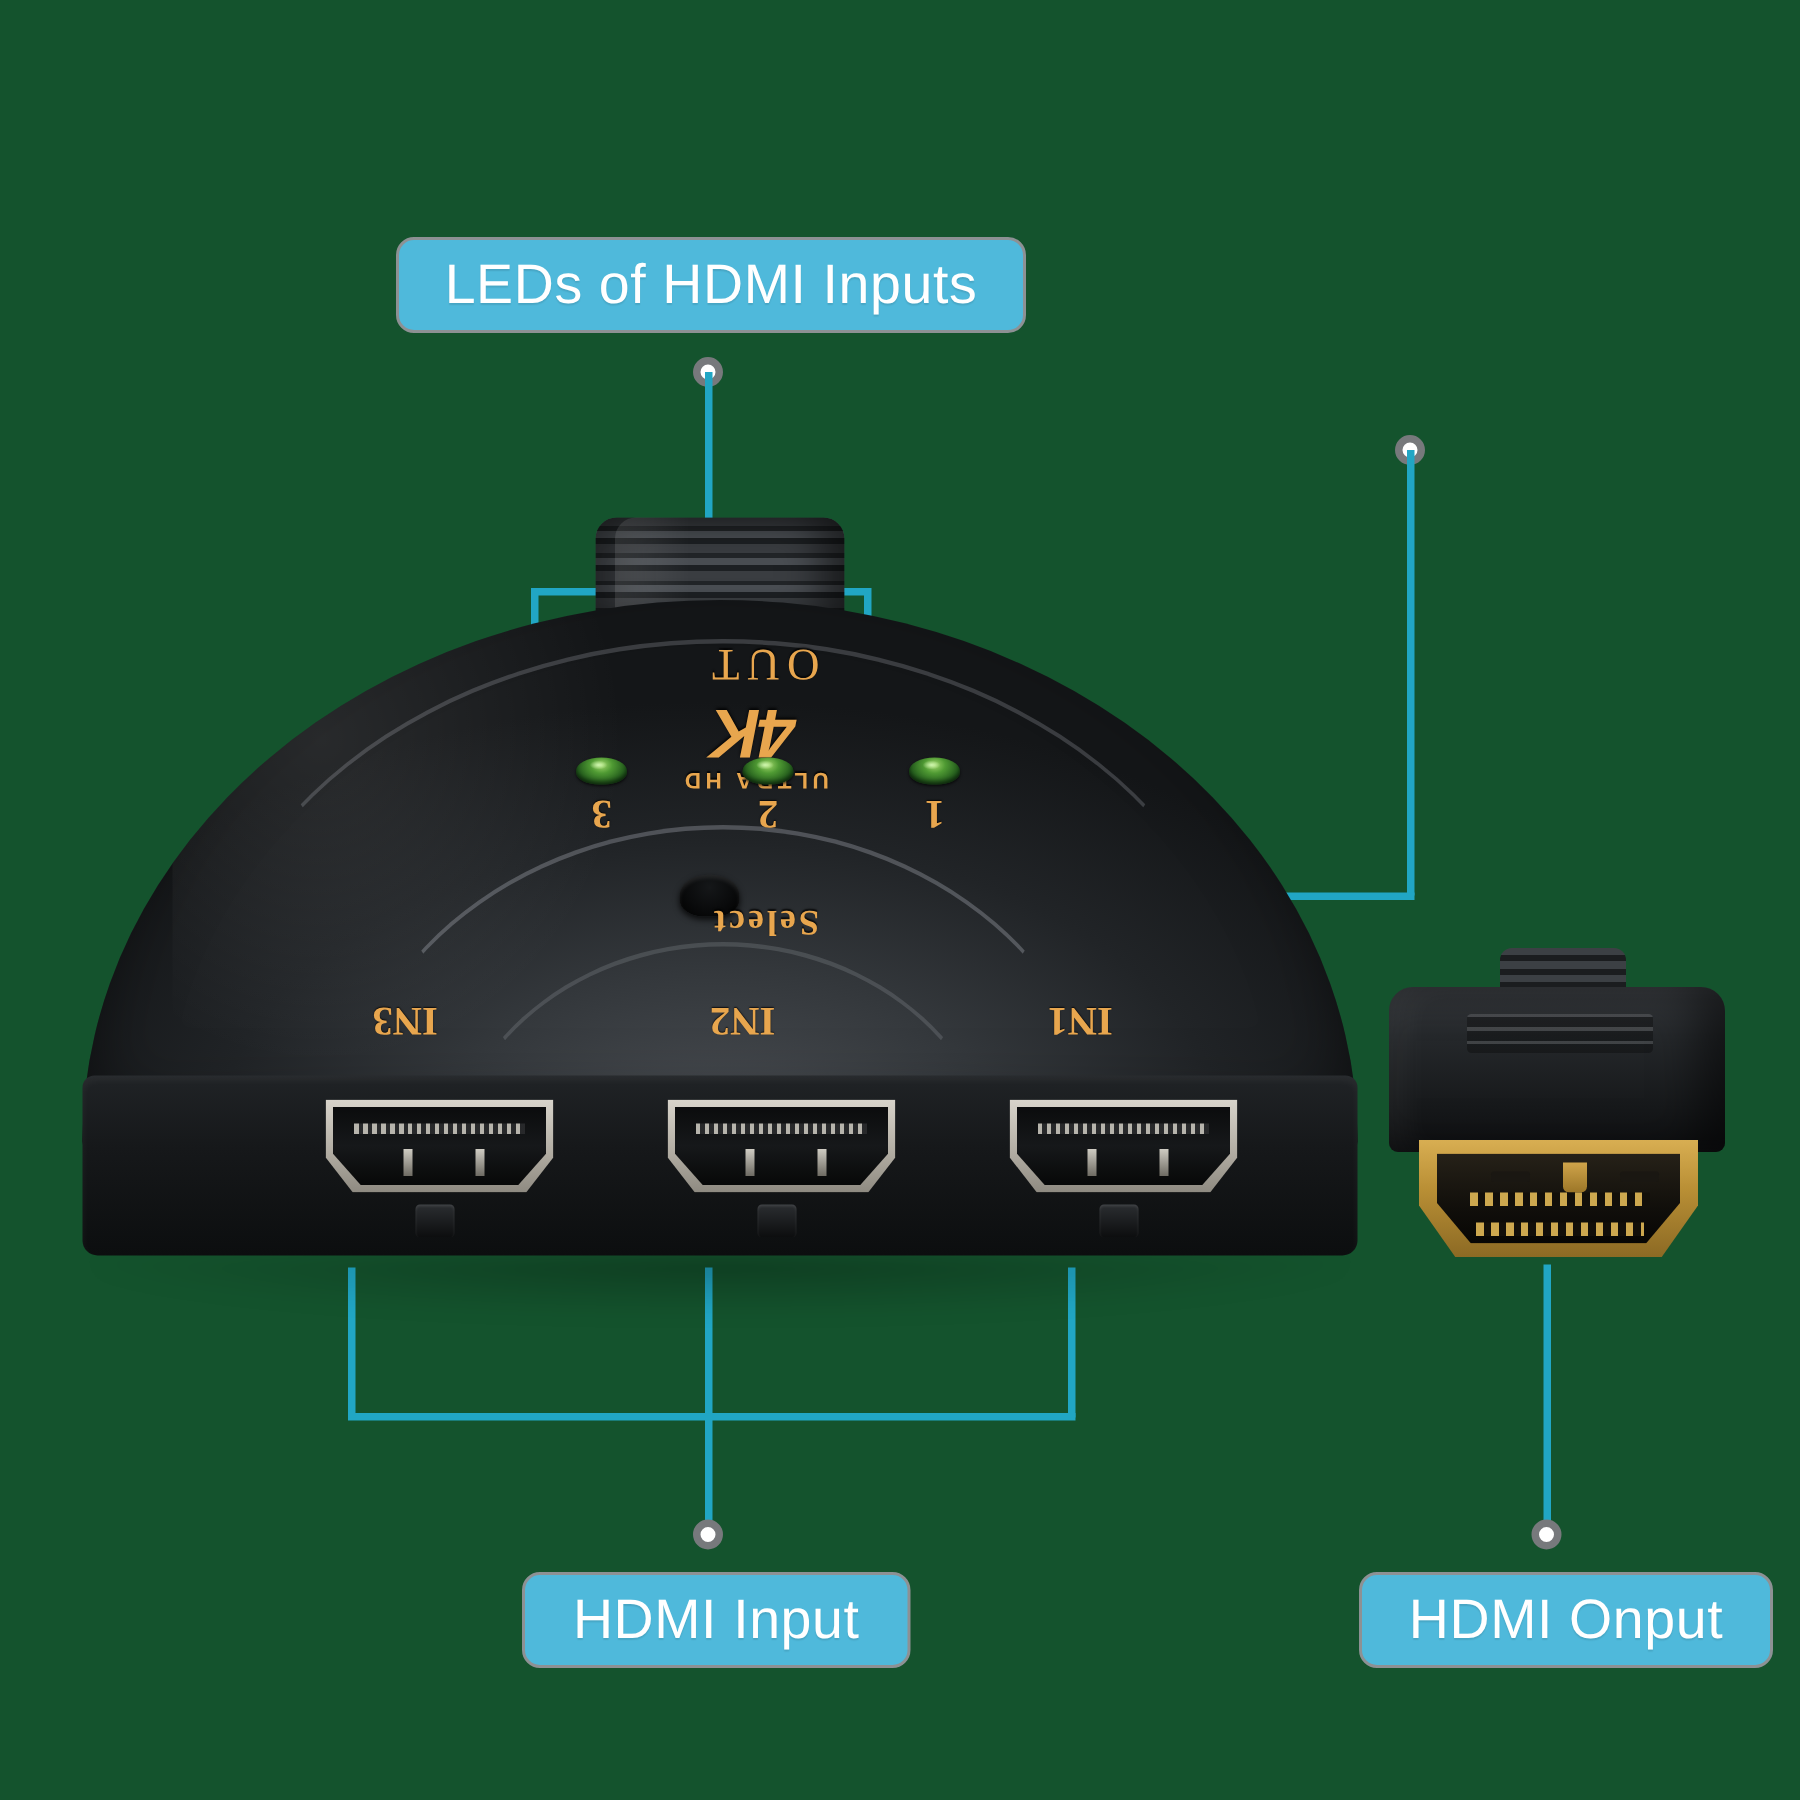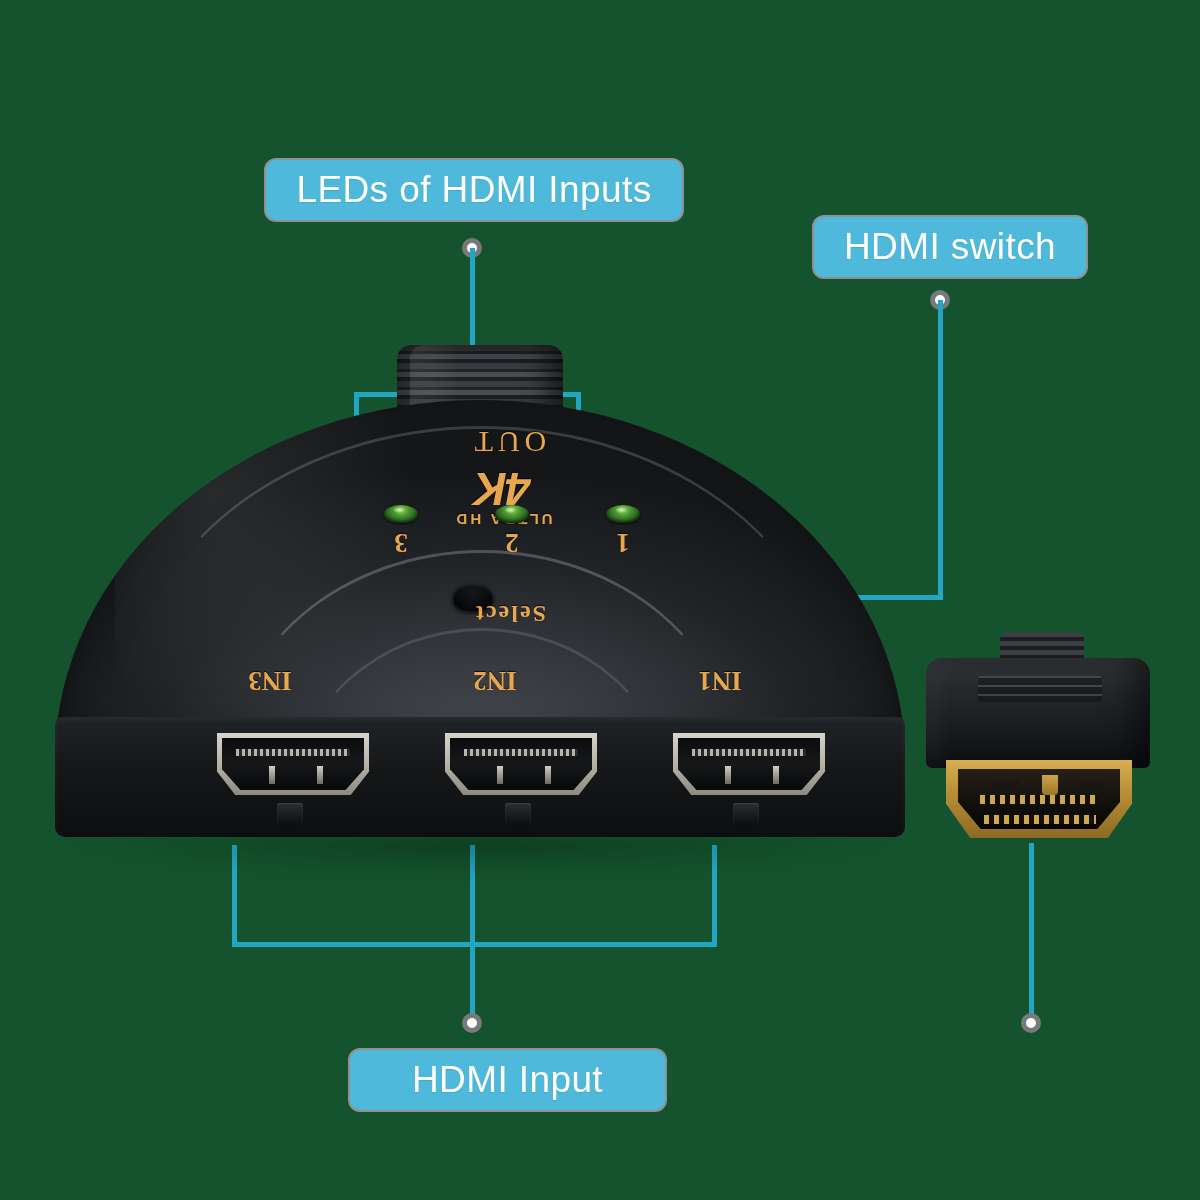--- a/index.html
+++ b/index.html
@@ -387,28 +387,28 @@
   <div class="lead v" style="left:712px; top:845px; height:100px;"></div>
   <div class="dot" style="left:462px; top:1013px;"></div>
 
   <div class="lead v" style="left:1029px; top:843px; height:180px;"></div>
   <div class="dot" style="left:1021px; top:1013px;"></div>
 
   <div class="callout" style="left:264px; top:158px; width:420px; height:64px;">
     <span>LEDs of HDMI Inputs</span>
   </div>
 
-  <div class="callout" style="left:812px; top:215px; width:276px; height:64px;">
-    <span>HDMI switch</span>
-  </div>
-
-  <div class="callout" style="left:348px; top:1048px; width:319px; height:64px;">
+
+  <div class="callout" style="left:348px; top:1048px; width:259px; height:64px;">
     <span>HDMI Input</span>
   </div>
 
+  <div class="callout" style="left:906px; top:1048px; width:276px; height:64px;">
+    <span>HDMI Onput</span>
+  </div>
 
   <div id="device">
 
     <div class="ground-shadow"></div>
 
     <div class="cable-stub"></div>
 
     <div class="dome">
       <div class="dome-arc arc-1"></div>
       <div class="dome-arc arc-2"></div>

